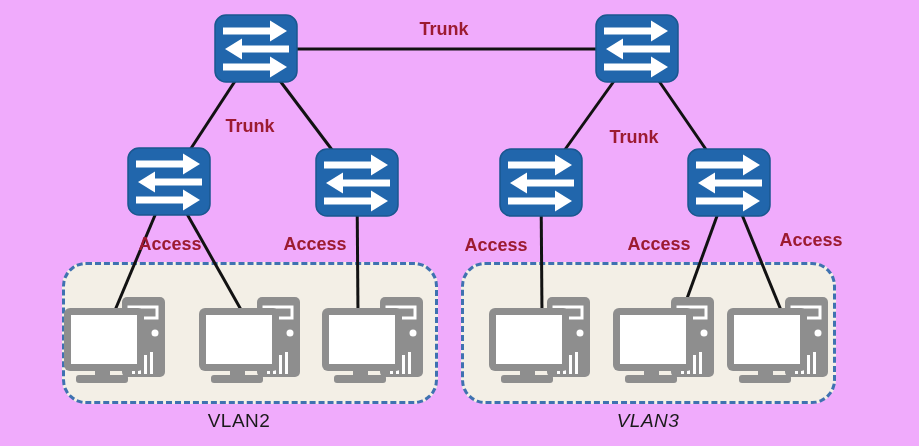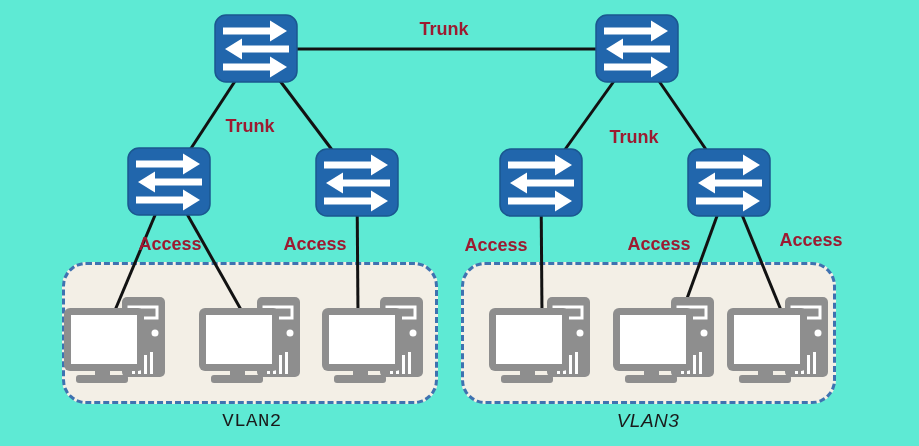--- a/index.html
+++ b/index.html
@@ -1,19 +1,19 @@
 <!DOCTYPE html>
 <html><head>
 <meta charset="utf-8">
 <style>
   html,body{margin:0;padding:0;background:#ffffff;}
   .canvas{
     position:relative;
     width:919px;height:446px;
-    background:#5eead4;
+    background:#f0abfc;
     font-family:"Liberation Sans", sans-serif;
     overflow:hidden;
   }
   
   .vlan-box{
     position:absolute;
     background:#f3efe6;
     border:3px dashed #3f72b0;
     border-radius:24px;
     box-sizing:border-box;
@@ -137,16 +137,16 @@
 
   <div class="edge-label" style="left:444px;top:29px;">Trunk</div>
   <div class="edge-label" style="left:250px;top:126px;">Trunk</div>
   <div class="edge-label" style="left:634px;top:137px;">Trunk</div>
   <div class="edge-label" style="left:170px;top:244px;">Access</div>
   <div class="edge-label" style="left:315px;top:244px;">Access</div>
   <div class="edge-label" style="left:496px;top:245px;">Access</div>
   <div class="edge-label" style="left:659px;top:244px;">Access</div>
   <div class="edge-label" style="left:811px;top:240px;">Access</div>
 
-  <div class="vlan-label" style="left:252px;top:421px;font-family:Liberation Mono, monospace;">VLAN2</div>
+  <div class="vlan-label" style="left:239px;top:421px;">VLAN2</div>
   <div class="vlan-label" style="left:648px;top:421px;font-style:italic;">VLAN3</div>
 
 </div>
 
 </body></html>

